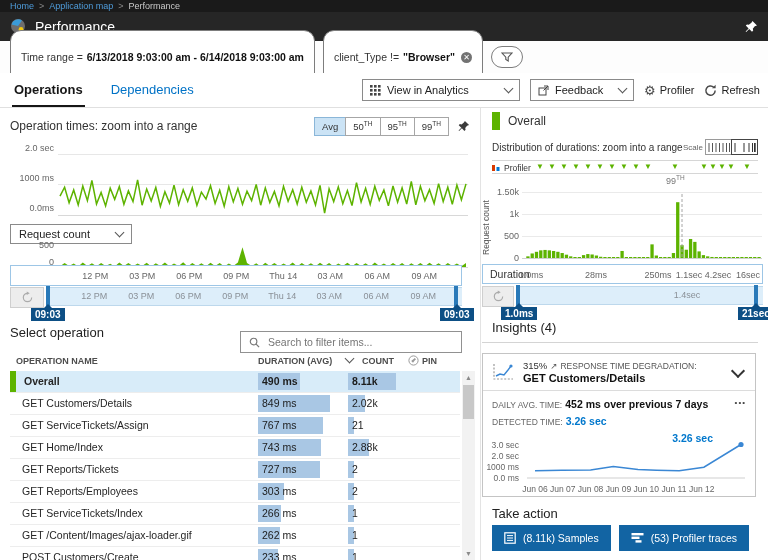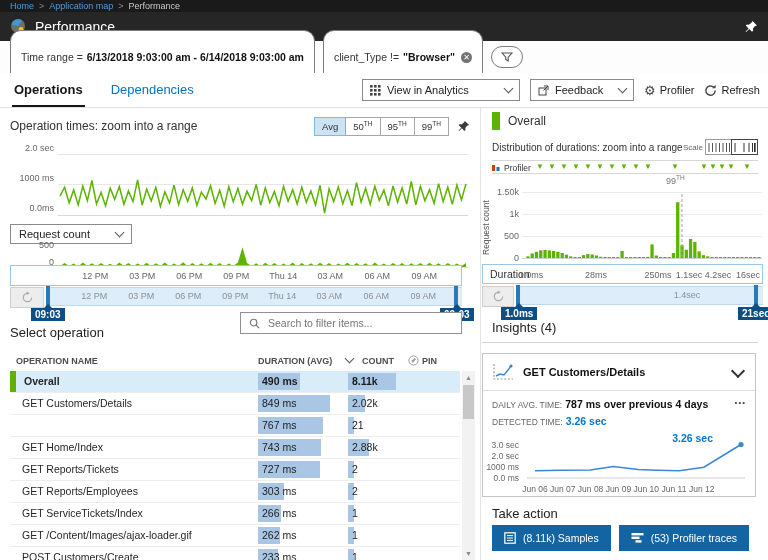--- a/index.html
+++ b/index.html
@@ -72,21 +72,21 @@
   #brush1 .band{left:36px;right:0;}
   .bandticks{position:absolute;left:0;top:0;width:100%;height:19px;}
   .bandticks .tick{top:4px;color:#8a9097;}
   .bhandle{position:absolute;top:-1px;width:4px;height:21px;background:#2a7ab9;cursor:ew-resize;}
   .hlabel{position:absolute;top:21px;background:#0d4f85;color:#fff;font-size:10px;font-weight:bold;
           padding:1px 4px;white-space:nowrap;}
   .hlabel::before{content:"";position:absolute;top:-4px;left:50%;margin-left:-4px;
           border-left:4px solid transparent;border-right:4px solid transparent;border-bottom:4px solid #0d4f85;}
   
   #selop-title{position:absolute;left:10px;top:217px;font-size:13px;color:#222;}
-  #searchbox{position:absolute;left:240px;top:204px;width:222px;height:22px;border:1px solid #919191;
+  #searchbox{position:absolute;left:240px;top:223px;width:222px;height:22px;border:1px solid #919191;
              display:flex;align-items:center;gap:6px;padding:0 8px;box-sizing:border-box;background:#fff;}
   #searchbox input{border:none;outline:none;flex:1;font-size:10.5px;color:#555;font-family:inherit;background:transparent;}
   #thead{position:absolute;left:10px;top:246px;width:450px;height:16px;font-size:9px;font-weight:bold;color:#4d4d4d;}
   #thead span{position:absolute;top:2px;}
   #thead .chev{border-color:#555;}
   #rows{position:absolute;left:10px;top:263px;width:450px;height:189px;overflow:hidden;}
   .trow{position:relative;height:21px;border-bottom:1px solid #ededed;background:#fff;cursor:pointer;}
   .trow.sel{background:#d8ecf9;}
   .accent{position:absolute;left:0;top:0;bottom:0;width:6px;background:#5db300;}
   .tname{position:absolute;left:12px;top:0;line-height:21px;font-size:10.5px;color:#262626;white-space:nowrap;}
@@ -360,20 +360,21 @@
             <span class="ctext">8.11k</span>
           </div>
           <div class="trow">
             <span class="tname">GET Customers/Details</span>
             <div class="dbar" style="width: 72.2px;"></div>
             <span class="dtext">849 ms</span>
             <div class="cbar" style="width: 16.5px;"></div>
             <span class="ctext">2.02k</span>
           </div>
           <div class="trow">
+            <span class="tname">GET ServiceTickets/Assign</span>
             <div class="dbar" style="width: 65.2px;"></div>
             <span class="dtext">767 ms</span>
             <div class="cbar" style="width: 6.1px;"></div>
             <span class="ctext">21</span>
           </div>
           <div class="trow">
             <span class="tname">GET Home/Index</span>
             <div class="dbar" style="width: 63.2px;"></div>
             <span class="dtext">743 ms</span>
             <div class="cbar" style="width: 20.9px;"></div>
@@ -590,26 +591,31 @@
       <div id="insights-div"></div>
 
       <div id="card">
         <div id="card-header">
           <svg width="24" height="20" viewBox="0 0 24 20">
               <path d="M3 2 V17 H22" fill="none" stroke="#999" stroke-width="1.2" stroke-dasharray="2,1.6"></path>
               <polyline points="5,14 9,12 13,13 17,8 20,4" fill="none" stroke="#3a87d4" stroke-width="1.4"></polyline>
               <circle cx="20" cy="4" r="1.6" fill="#3a87d4"></circle>
             </svg>
           <span class="card-text">
+            <span class="card-l1">
+              <span class="pct">315%</span>
+              <span>↗</span>
+              <span>RESPONSE TIME DEGRADATION:</span>
+            </span>
             <span class="card-l2">GET Customers/Details</span>
           </span>
           <span class="chev"></span>
         </div>
         <div class="card-line" style="top:44px;">
-          <span>DAILY AVG. TIME:</span><b>787 ms over previous 4 days</b>
+          <span>DAILY AVG. TIME:</span><b>452 ms over previous 7 days</b>
         </div>
         <span id="card-more">•••</span>
         <div class="card-line" style="top:61px;">
           <span>DETECTED TIME:</span><b class="blue">3.26 sec</b>
         </div>
         <div id="mini-chart">
           <span class="mini-ylab" style="top:6px;">3.0 sec</span>
           <span class="mini-ylab" style="top:17px;">2.0 sec</span>
           <span class="mini-ylab" style="top:28px;">1000 ms</span>
           <span class="mini-ylab" style="top:39px;">0.0 ms</span>

